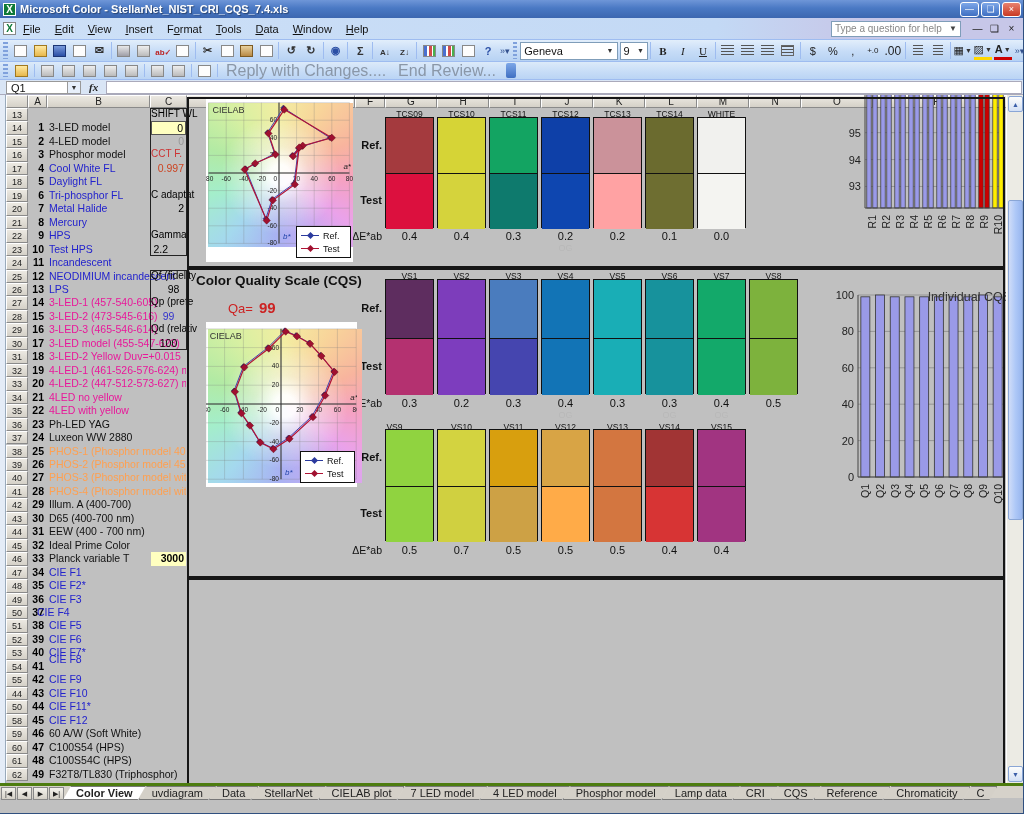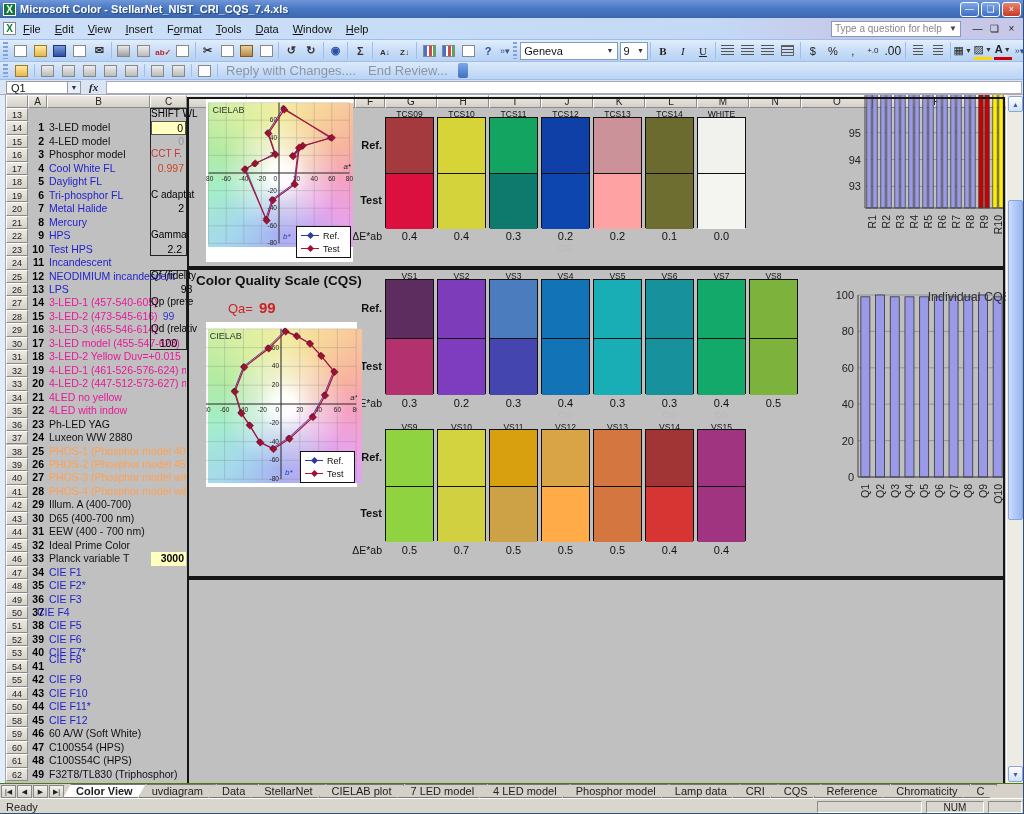--- a/index.html
+++ b/index.html
@@ -52,21 +52,21 @@
   .glyph{font-weight:bold;}
   .fmtbtn{min-width:18px;height:18px;display:flex;align-items:center;justify-content:center;
     font-size:11px;color:#222;margin:0 1px;}
   .dd{font-size:7px;color:#333;margin-left:1px;}
   .combo{height:18px;background:#fff;border:1px solid #7f9db9;display:flex;align-items:center;
     font-size:11px;padding:0 3px;color:#111;}
   .combo .dd{margin-left:auto;}
   .underline3{border-bottom:3px solid;}
   .alignicon{width:13px;height:11px;background:
     repeating-linear-gradient(180deg,#555 0 1px,transparent 1px 3px);}
-  .reviewtext{font-size:13px;color:#8a97a8;margin:0 6px;white-space:nowrap;}
+  .reviewtext{font-size:16px;color:#8a97a8;margin:0 6px;white-space:nowrap;}
   .endcap{width:10px;height:15px;background:linear-gradient(180deg,#7da7e8,#3f6fc2);margin-left:4px;border-radius:2px;}
   .chev{margin-left:2px;font-size:9px;color:#33518f;}
   
   #formulabar{position:absolute;left:0;top:80px;width:1024px;height:15px;background:#d9e5f5;
     display:flex;align-items:center;font-size:11px;border-bottom:1px solid #aab;}
   #namebox{width:62px;height:13px;background:#fff;border:1px solid #999;padding:0 4px;color:#111;}
   #nbdrop{width:13px;height:13px;border:1px solid #999;border-left:none;background:#e7effa;
     font-size:7px;text-align:center;line-height:12px;color:#333;}
   #fxbtn{font-style:italic;font-family:"Liberation Serif",serif;font-weight:bold;margin:0 8px;color:#222;}
   #formulafield{flex:1;height:13px;background:#fff;border:1px solid #aab;margin-right:2px;}
@@ -106,21 +106,21 @@
   .qa{position:absolute;font-size:13px;color:#cc2222;}
   .qa b{font-size:15px;color:#cc2222;margin-left:6px;}
   
   #vscroll{position:absolute;right:0;top:95px;width:17px;height:688px;background:#ecebe4;border-left:1px solid #fff;}
   .sbtn{position:absolute;left:1px;width:15px;height:16px;background:linear-gradient(180deg,#fdfdfb,#d3e0f5);
     border:1px solid #8aa6d6;border-radius:2px;color:#3a5ea8;font-size:7px;text-align:center;line-height:15px;}
   #vthumb{position:absolute;left:1px;top:105px;width:15px;height:320px;border:1px solid #8aa6d6;border-radius:2px;
     background:linear-gradient(90deg,#cfdcf8,#aec8f7 50%,#98b6ef);}
   
   #tabrow{position:absolute;left:0;top:783px;width:1024px;height:15px;background:#d6d2ca;
-    border-top:1px solid #4d7c0f;display:flex;align-items:stretch;font-size:11px;}
+    border-top:3px solid #4d7c0f;display:flex;align-items:stretch;font-size:11px;}
   .tabnav{width:15px;height:13px;margin:1px 0 0 1px;background:linear-gradient(180deg,#f4f2ec,#d5d1c8);
     border:1px solid #888;font-size:7px;color:#222;text-align:center;line-height:12px;}
   #tabs{display:flex;margin-left:6px;}
   .tab{position:relative;height:14px;line-height:13px;padding:0 12px;margin-left:-7px;
     background:#d4d0c8;border:1px solid #777;color:#222;
     clip-path:polygon(8px 0,100% 0,calc(100% - 8px) 100%,0 100%);font-size:11px;white-space:nowrap;}
   .tab.active{background:#fff;font-weight:bold;z-index:5;}
   
   #statusbar{position:absolute;left:0;top:798px;width:1024px;height:16px;background:#d9d6ce;
     border-top:1px solid #fff;font-size:11px;color:#222;display:flex;align-items:center;}
@@ -448,21 +448,21 @@
           <div class="cell" style="left:21px;top:241.82000000000002px;color:#e8189a">3-LED model (455-547-623)</div>
           <div class="cell num" style="left:0;top:255.28000000000003px;width:16px">18</div>
           <div class="cell" style="left:21px;top:255.28000000000003px;color:#e8189a">3-LED-2 Yellow Duv=+0.015</div>
           <div class="cell num" style="left:0;top:268.74px;width:16px">19</div>
           <div class="cell" style="left:21px;top:268.74px;color:#e8189a">4-LED-1 (461-526-576-624) max Ra</div>
           <div class="cell num" style="left:0;top:282.20000000000005px;width:16px">20</div>
           <div class="cell" style="left:21px;top:282.20000000000005px;color:#e8189a">4-LED-2 (447-512-573-627) max R(9-</div>
           <div class="cell num" style="left:0;top:295.66px;width:16px">21</div>
           <div class="cell" style="left:21px;top:295.66px;color:#e8189a">4LED no yellow</div>
           <div class="cell num" style="left:0;top:309.12px;width:16px">22</div>
-          <div class="cell" style="left:21px;top:309.12px;color:#e8189a">4LED with indow</div>
+          <div class="cell" style="left:21px;top:309.12px;color:#e8189a">4LED with yellow</div>
           <div class="cell num" style="left:0;top:322.58000000000004px;width:16px">23</div>
           <div class="cell" style="left:21px;top:322.58000000000004px;color:#111111">Ph-LED YAG</div>
           <div class="cell num" style="left:0;top:336.04px;width:16px">24</div>
           <div class="cell" style="left:21px;top:336.04px;color:#111111">Luxeon WW 2880</div>
           <div class="cell num" style="left:0;top:349.5px;width:16px">25</div>
           <div class="cell" style="left:21px;top:349.5px;color:#ffa050">PHOS-1 (Phosphor model 400-700 nm</div>
           <div class="cell num" style="left:0;top:362.96000000000004px;width:16px">26</div>
           <div class="cell" style="left:21px;top:362.96000000000004px;color:#ffa050">PHOS-2 (Phosphor model 450 - 650 n</div>
           <div class="cell num" style="left:0;top:376.42px;width:16px">27</div>
           <div class="cell" style="left:21px;top:376.42px;color:#ffa050">PHOS-3 (Phosphor model with a narr</div>
@@ -512,23 +512,23 @@
           <div class="cell" style="left:21px;top:672.5400000000001px;color:#111111">F32T8/TL830 (Triphosphor)</div>
         </div>
         <div class="cell" style="left:151px;top:13px;width:35px;height:13.46px;line-height:12.46px;text-align:left;font-size:10px;">SHIFT WL</div>
         <div class="cell" style="left:151px;top:26.46px;width:35px;height:13.46px;line-height:12.46px;text-align:right;background:#ffffc0;border:1px solid #555;padding-right:2px;">0</div>
         <div class="cell" style="left:151px;top:39.92px;width:35px;height:13.46px;line-height:12.46px;text-align:right;color:#999;padding-right:2px;">0</div>
         <div class="cell" style="left:151px;top:53.38px;width:35px;height:13.46px;line-height:12.46px;text-align:left;color:#cc3333;font-size:10px;">CCT F.</div>
         <div class="cell" style="left:151px;top:66.84px;width:35px;height:13.46px;line-height:12.46px;text-align:right;color:#cc4422;padding-right:2px;">0.997</div>
         <div class="cell" style="left:151px;top:93.76px;width:35px;height:13.46px;line-height:12.46px;text-align:left;font-size:10px;">C adaptat</div>
         <div class="cell" style="left:151px;top:107.22px;width:35px;height:13.46px;line-height:12.46px;text-align:right;padding-right:2px;">2</div>
         <div class="cell" style="left:151px;top:134.14000000000001px;width:35px;height:13.46px;line-height:12.46px;text-align:left;font-size:10px;">Gamma</div>
-        <div class="cell" style="left:151px;top:147.60000000000002px;width:35px;height:13.46px;line-height:12.46px;text-align:right;padding-right:4px;">2.2</div>
+        <div class="cell" style="left:151px;top:147.60000000000002px;width:35px;height:13.46px;line-height:12.46px;text-align:right;padding-right:18px;">2.2</div>
         <div class="cell" style="left:151px;top:174.52px;width:35px;height:13.46px;line-height:12.46px;text-align:left;font-size:10px;">Qf (fidelity</div>
-        <div class="cell" style="left:169px;top:187.98000000000002px;width:35px;height:13.46px;line-height:12.46px;text-align:center;">98</div>
+        <div class="cell" style="left:156px;top:187.98000000000002px;width:35px;height:13.46px;line-height:12.46px;text-align:center;">98</div>
         <div class="cell" style="left:151px;top:201.44px;width:35px;height:13.46px;line-height:12.46px;text-align:left;font-size:10px;">Qp (prefe</div>
         <div class="cell" style="left:151px;top:214.9px;width:35px;height:13.46px;line-height:12.46px;text-align:center;color:#3333cc;">99</div>
         <div class="cell" style="left:151px;top:228.36px;width:35px;height:13.46px;line-height:12.46px;text-align:left;font-size:10px;">Qd (relativ</div>
         <div class="cell" style="left:151px;top:241.82000000000002px;width:35px;height:13.46px;line-height:12.46px;text-align:center;">100</div>
         <div class="cell" style="left:151px;top:457.18px;width:35px;height:13.46px;line-height:12.46px;text-align:right;background:#ffffc0;font-weight:bold;padding-right:2px;">3000</div>
         <div class="cbox" style="left:150px;top:13px;width:37px;height:148.06000000000003px"></div>
         <div class="cbox" style="left:150px;top:174.52px;width:37px;height:80.76000000000002px"></div>
         <div class="rowlab" style="left:340px;top:43.5px;width:42px">Ref.</div>
         <div class="rowlab" style="left:340px;top:99px;width:42px">Test</div>
         <div class="deltalab" style="left:340px;top:135px;width:42px">ΔE*ab</div>
@@ -625,21 +625,21 @@
         <div class="ogval" style="left:697px;top:315px;width:49px">OG</div>
         <div class="swlabel" style="left:749px;top:176px;width:49px">VS8</div>
         <div class="swatch" style="left:749px;top:184px;width:49px;height:115px">
              <div class="half" style="top:0;height:58px;background:#7db23d"></div>
              <div class="half" style="top:58px;height:57px;background:#7db23d;border-top:1px solid #111"></div>
            </div>
         <div class="deltaval" style="left:749px;top:302px;width:49px">0.5</div>
         <div class="rowlab" style="left:340px;top:356px;width:42px">Ref.</div>
         <div class="rowlab" style="left:340px;top:412px;width:42px">Test</div>
         <div class="deltalab" style="left:340px;top:449px;width:42px">ΔE*ab</div>
-        <div class="swlabel" style="left:385px;top:327px;width:49px">VS9</div>
+        <div class="swlabel" style="left:370px;top:327px;width:49px">VS9</div>
         <div class="swatch" style="left:385px;top:334px;width:49px;height:112px">
              <div class="half" style="top:0;height:56px;background:#90d340"></div>
              <div class="half" style="top:56px;height:56px;background:#90d340;border-top:1px solid #111"></div>
            </div>
         <div class="deltaval" style="left:385px;top:449px;width:49px">0.5</div>
         <div class="swlabel" style="left:437px;top:327px;width:49px">VS10</div>
         <div class="swatch" style="left:437px;top:334px;width:49px;height:112px">
              <div class="half" style="top:0;height:56px;background:#d3d340"></div>
              <div class="half" style="top:56px;height:56px;background:#d0d040;border-top:1px solid #111"></div>
            </div>
@@ -960,20 +960,13 @@
         <div class="tab">Lamp data</div>
         <div class="tab">CRI</div>
         <div class="tab">CQS</div>
         <div class="tab">Reference</div>
         <div class="tab">Chromaticity</div>
         <div class="tab">C</div>
       </div>
 
   </div>
 
-  <div id="statusbar">
-    <span class="ready">Ready</span>
-    <span style="margin-left:auto;"></span>
-    <span class="spanel" style="width:105px;"></span>
-    <span class="spanel" style="width:58px;">NUM</span>
-    <span class="spanel" style="width:34px;margin-right:2px;"></span>
-  </div>
 </div>
 
 </body></html>

